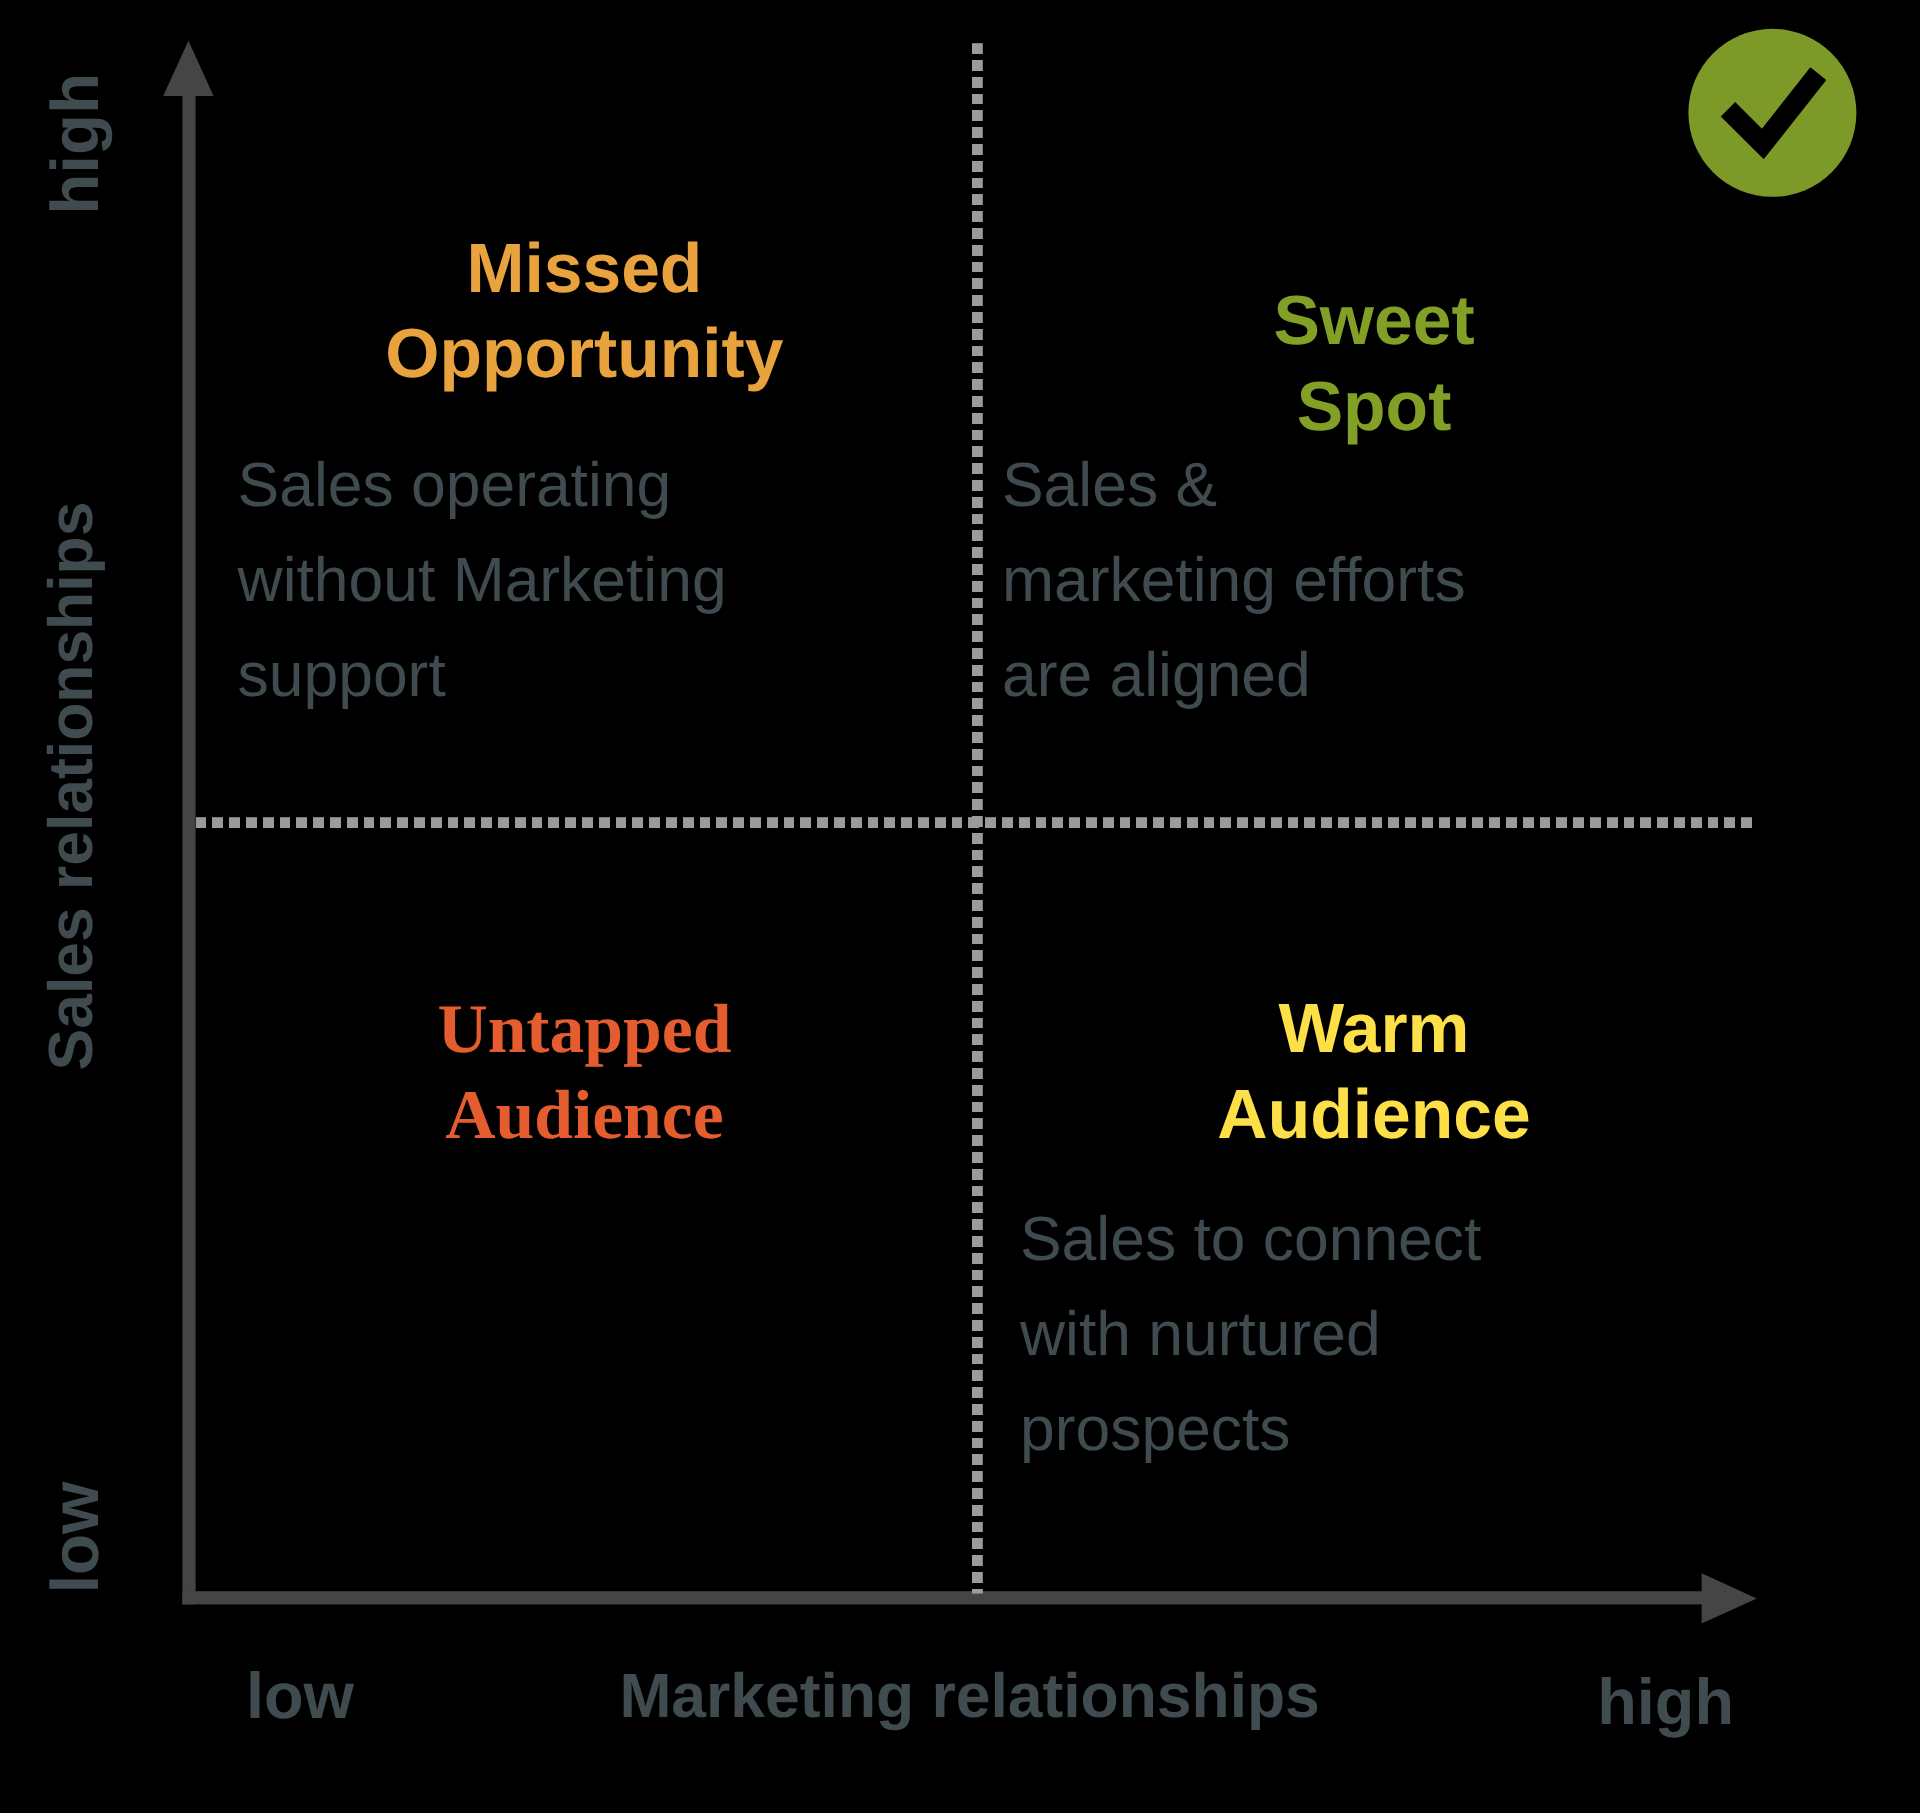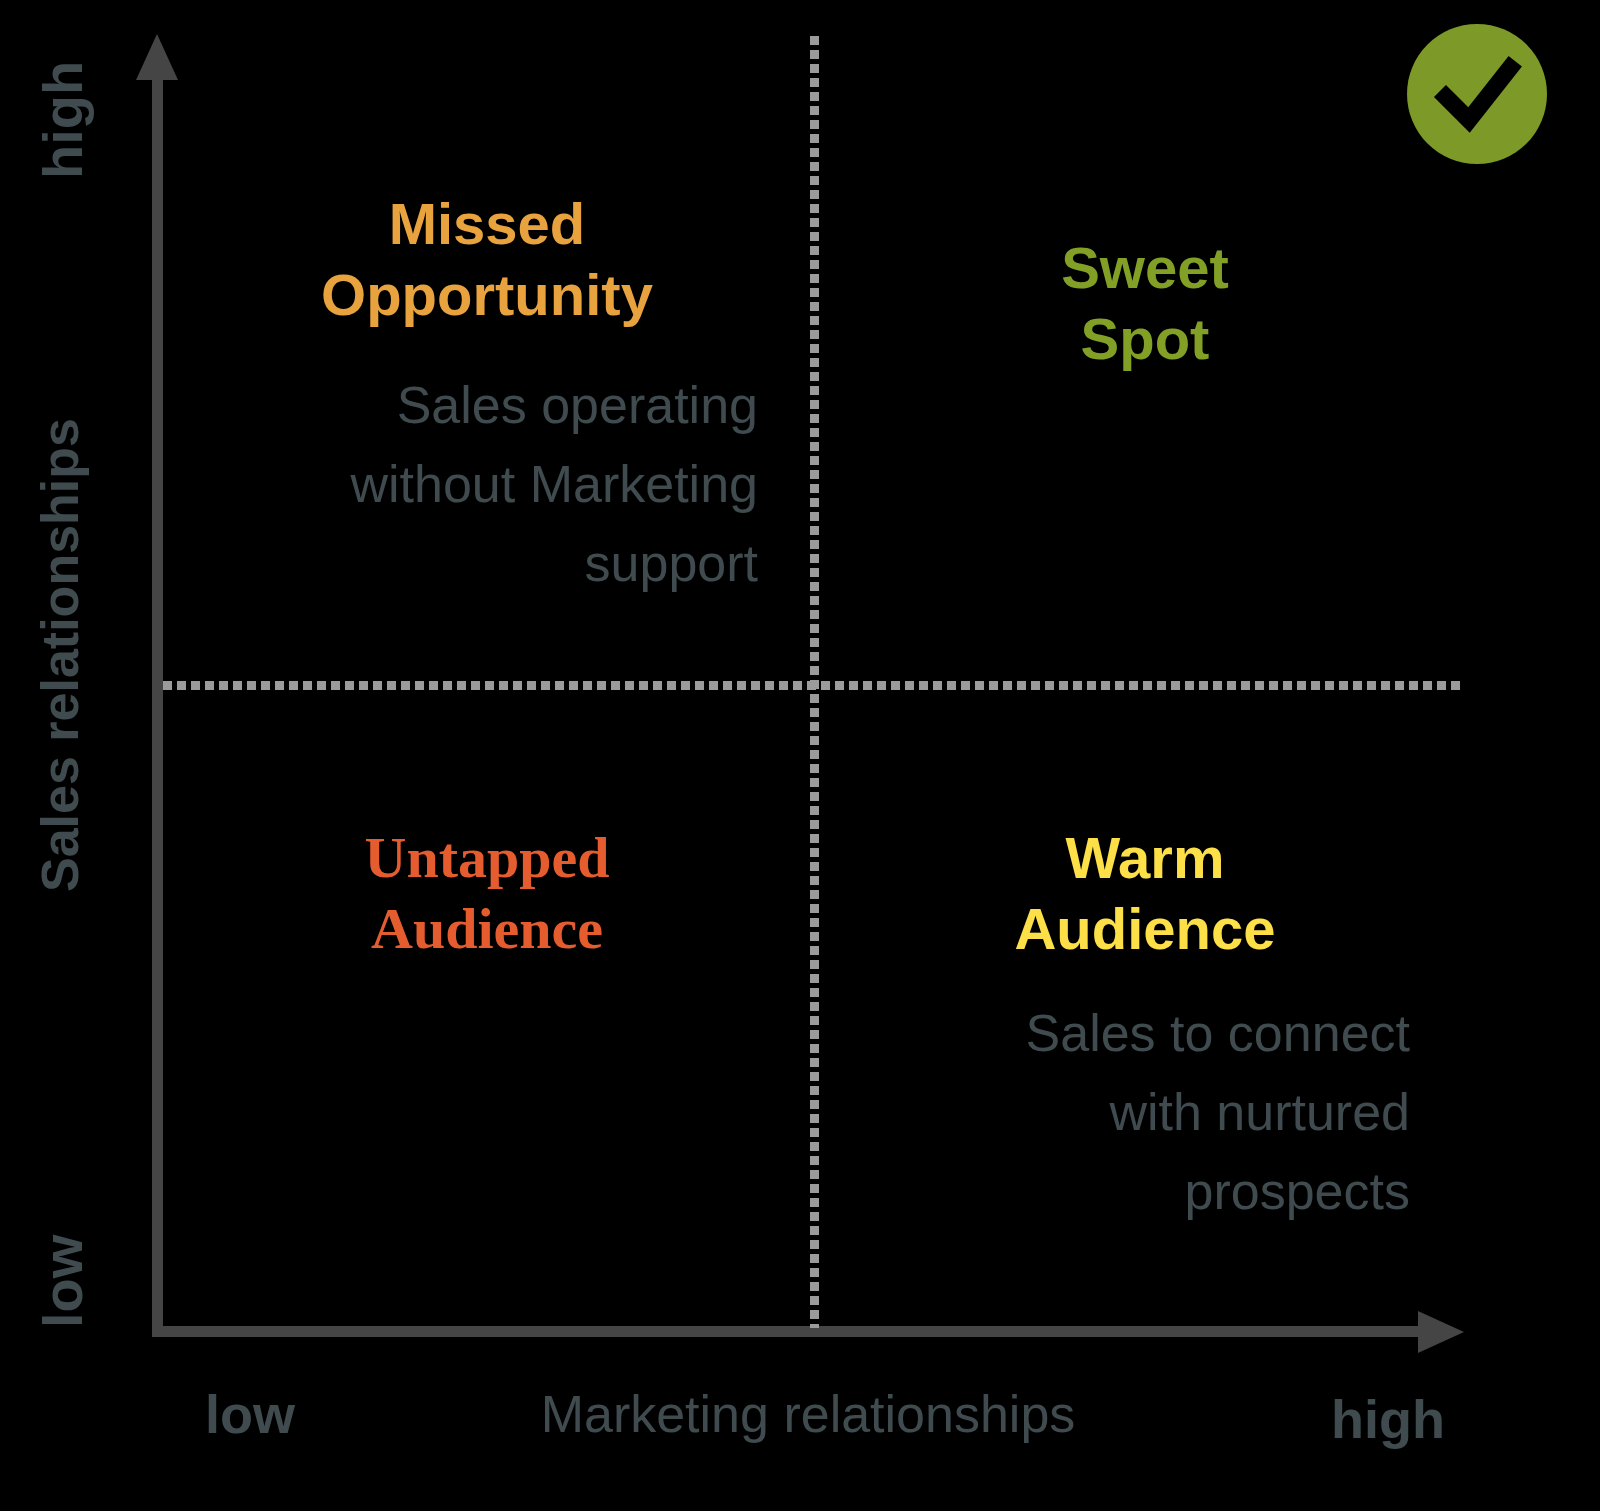--- a/index.html
+++ b/index.html
@@ -18,35 +18,35 @@
   .dot-v{position:absolute;left:810px;top:36px;width:9px;height:1292px;
     background:repeating-linear-gradient(180deg,#9B9B9B 0 9px,transparent 9px 14px);}
   .dot-h{position:absolute;left:163px;top:681px;width:1300px;height:9px;
     background:repeating-linear-gradient(90deg,#9B9B9B 0 9px,transparent 9px 14px);}
   
   .badge{position:absolute;left:1407px;top:24px;width:140px;height:140px;border-radius:50%;}
   .badge svg{display:block;width:140px;height:140px;}
   
   .q-title{position:absolute;width:520px;text-align:center;font-weight:700;
     font-size:58px;line-height:71px;white-space:pre-line;letter-spacing:0px;}
-  .q-desc{position:absolute;width:560px;text-align:right;font-weight:300;
+  .q-desc{position:absolute;width:560px;text-align:left;font-weight:300;
     font-size:52px;line-height:79px;white-space:pre-line;color:#3F4B4E;}
   .tl-title{left:227px;top:188px;text-align:center;}
   .tr-title{left:885px;top:188px;}
   .bl-title{left:227px;top:822px;font-family:Liberation Serif, serif;}
   .br-title{left:885px;top:822px;}
   .tl-desc{left:198px;top:366px;}
   .tr-desc{left:835px;top:366px;}
   .bl-desc{left:196px;top:994px;}
   .br-desc{left:850px;top:994px;}
   
   .axis-label{position:absolute;color:#3F4B4E;font-weight:600;text-align:center;}
   .x-low{left:175px;top:1383px;width:150px;font-size:54px;}
   .x-high{left:1308px;top:1388px;width:160px;font-size:54px;}
-  .x-title{left:478px;top:1384px;width:660px;font-size:52px;font-weight:400;}
+  .x-title{left:478px;top:1384px;width:660px;font-size:52px;font-weight:700;}
   .vlabel{display:flex;align-items:center;justify-content:center;
     writing-mode:vertical-rl;transform:rotate(180deg);}
   .y-high{left:18px;top:50px;width:88px;height:140px;font-size:56px;}
   .y-title{left:14px;top:395px;width:92px;height:520px;font-size:52px;}
   .y-low{left:18px;top:1222px;width:88px;height:118px;font-size:56px;}
 </style>
 </head>
 <body>
 
 <div class="stage">
@@ -70,20 +70,23 @@
   <div class="q-title tr-title" style="color: rgb(130, 160, 38); margin-top: 44px;">Sweet
 Spot</div>
   <div class="q-title bl-title" style="color: rgb(229, 92, 47);">Untapped
 Audience</div>
   <div class="q-title br-title" style="color: #fde047;">Warm
 Audience</div>
 
   <div class="q-desc tl-desc">Sales operating
 without Marketing
 support</div>
+  <div class="q-desc tr-desc">Sales &amp;
+marketing efforts
+are aligned</div>
   <div class="q-desc br-desc">Sales to connect
 with nurtured
 prospects</div>
 
   <div class="axis-label vlabel y-high">high</div>
   <div class="axis-label vlabel y-title">Sales relationships</div>
   <div class="axis-label vlabel y-low">low</div>
 
   <div class="axis-label x-low">low</div>
   <div class="axis-label x-title">Marketing relationships</div>

